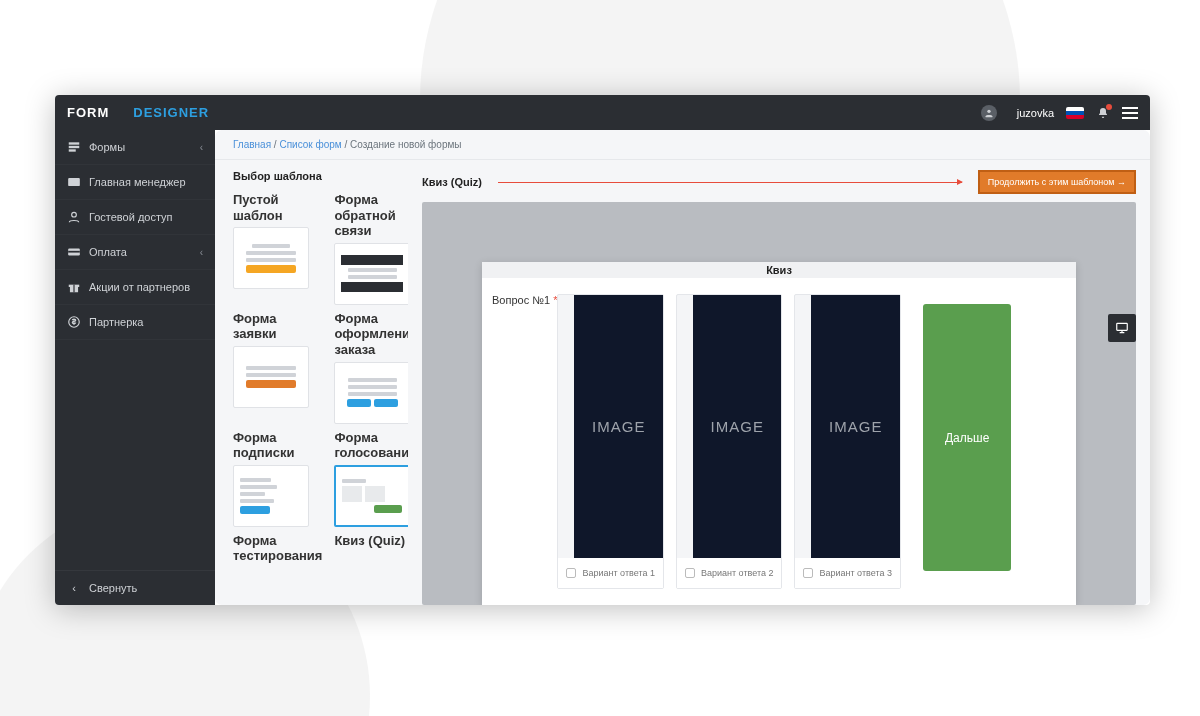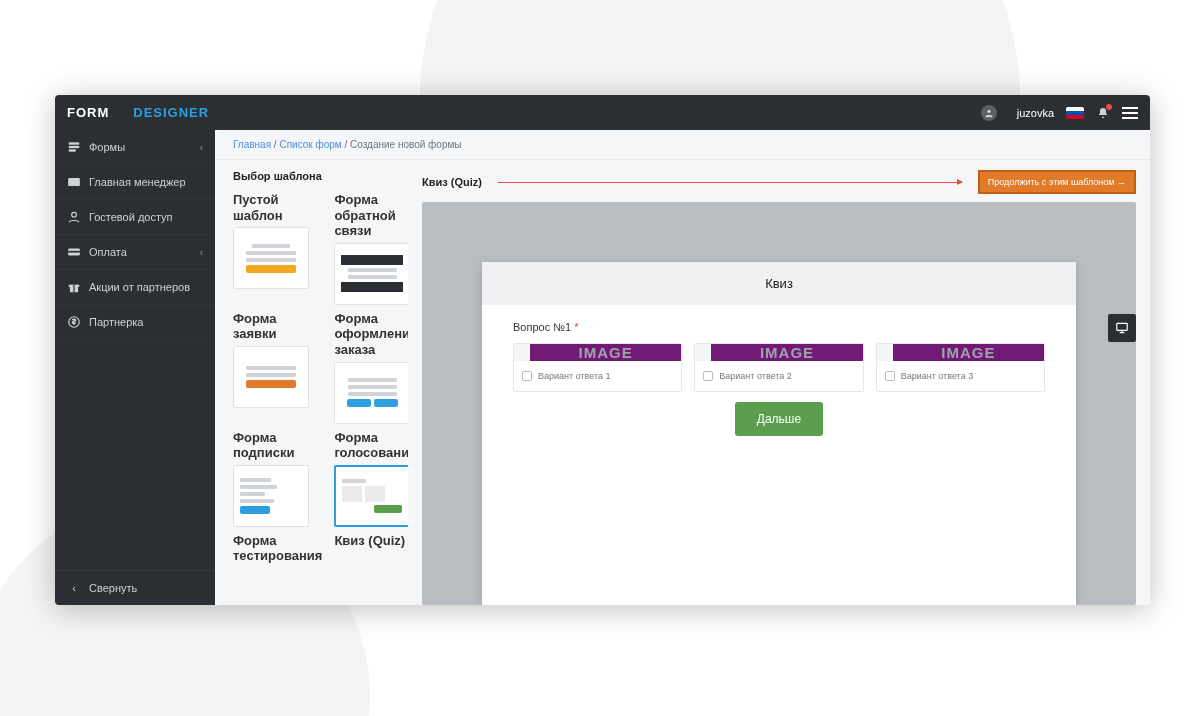--- a/index.html
+++ b/index.html
@@ -41,27 +41,27 @@
   .thumb-btn { height: 8px; width: 50px; border-radius: 2px; }
   .preview-area { flex: 1; display: flex; flex-direction: column; padding: 10px 14px 0 14px; overflow: hidden; position: relative; }
   .preview-header { display: flex; align-items: center; margin-bottom: 8px; gap: 8px; }
   .preview-title { font-size: 11px; font-weight: bold; color: #222; }
   .arrow-line { flex: 1; height: 1px; background: #e74c3c; position: relative; margin: 0 8px; align-self: center; }
   .arrow-line::after { content:""; position:absolute; right:-1px; top:-3px; border-left:6px solid #e74c3c; border-top:3.5px solid transparent; border-bottom:3.5px solid transparent; }
   .continue-btn { background: #e17b2a; border: 2px solid #c05f14; color: #fff; font-size: 9px; padding: 5px 8px; cursor: pointer; white-space: nowrap; }
   .preview-canvas { flex: 1; background: #b9bcc1; border-radius: 2px; padding: 60px 60px 0 60px; overflow: hidden; position: relative; }
   .device-toggle { position: absolute; right: 0; top: 112px; width: 28px; height: 28px; background: #2b2e33; color: #fff; display: flex; align-items: center; justify-content: center; border-radius: 2px; cursor: pointer; font-size: 13px; }
   .quiz-card { background: #fff; height: 100%; box-shadow: 0 2px 8px rgba(0,0,0,0.15); display: flex; flex-direction: column; }
-  .quiz-head { text-align: center; font-weight: normal; font-size: 13px; padding: 14px; background: #f0f1f3; color: #222; }
-  .quiz-body { padding: 16px 31px; flex: 1; display: flex; flex-direction: column; }
+  .quiz-head { text-align: center; font-weight: bold; font-size: 11px; padding: 2px; background: #f0f1f3; color: #222; }
+  .quiz-body { padding: 16px 10px; flex: 1; display: flex; flex-direction: row; }
   .question-label { font-size: 11px; color: #333; margin-bottom: 10px; }
   .question-label .req { color: #e74c3c; }
   .options-row { display: flex; gap: 12px; }
   .option-card { flex: 1; background: #f4f5f7; border: 1px solid #e4e6ea; border-radius: 2px; display: flex; flex-direction: column; }
-  .option-img { flex: 1; display: flex; align-items: center; justify-content: center; color: #9ea3ab; font-weight: bold; font-size: 15px; letter-spacing: 1px; height: 110px; background: #701a75; margin-left: 16px; }
+  .option-img { flex: 1; display: flex; align-items: center; justify-content: center; color: #9ea3ab; font-weight: normal; font-size: 15px; letter-spacing: 1px; height: 110px; background: #0f172a; margin-left: 16px; }
   .option-footer { padding: 10px 8px; display: flex; align-items: center; gap: 6px; font-size: 9px; color: #777; background: #fff; }
   .radio { width: 10px; height: 10px; border: 1px solid #bbb; border-radius: 2px; display: inline-block; }
   .quiz-footer { display: flex; justify-content: center; padding: 10px 22px 18px; }
   .next-btn { background: #5a9e4e; color: #fff; border: none; padding: 10px 22px; font-size: 12px; border-radius: 3px; cursor: pointer; }
   svg { display: block; }
 </style>
 </head>
 <body>
 
 <div class="bg-decor top"></div>

